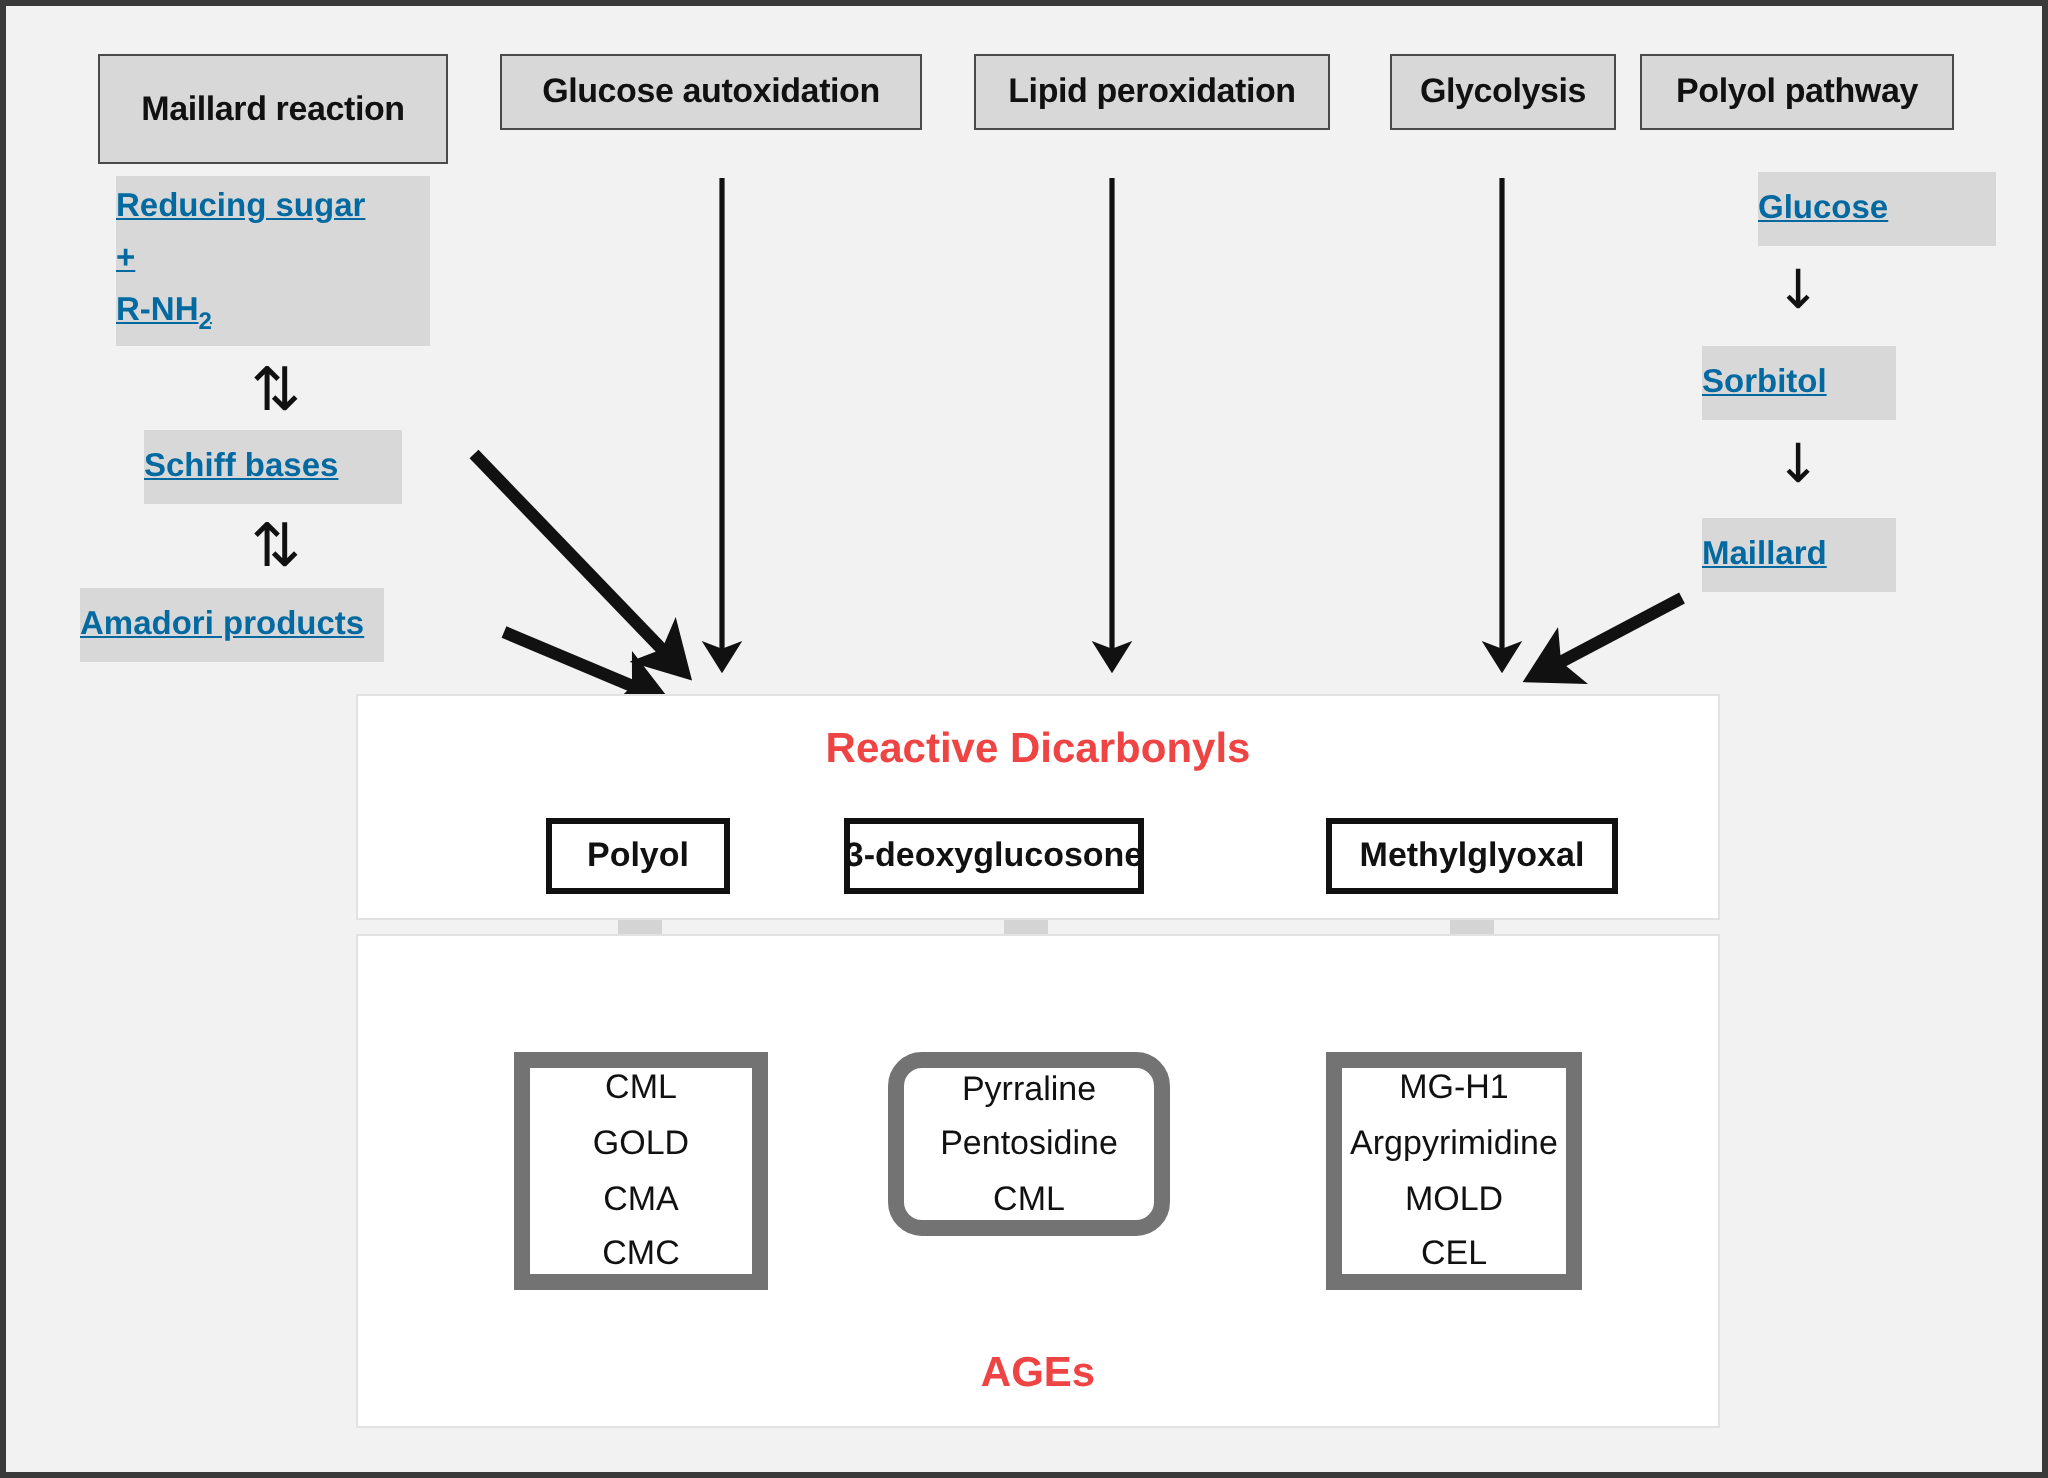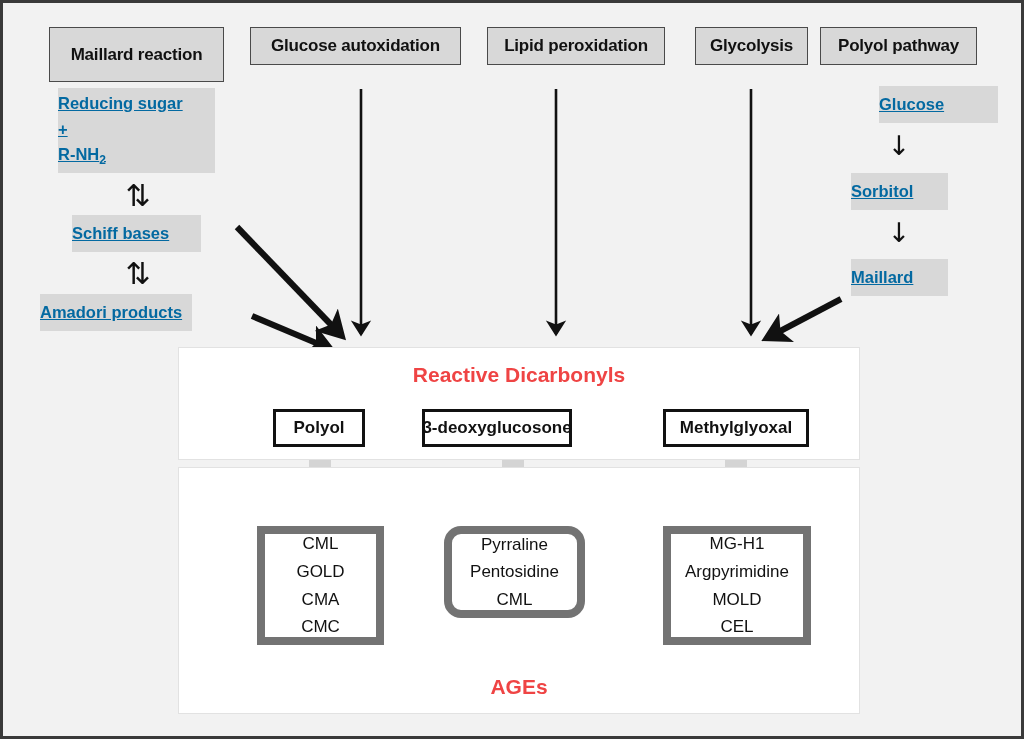--- a/index.html
+++ b/index.html
@@ -244,20 +244,20 @@
     <span class="row">CMA</span>
     <span class="row">CMC</span>
   </div>
 
   <div class="abs age-box" style="left:441px; top:523px; width:141px; height:92px;border-radius:17px;">
     <span class="row">Pyrraline</span>
     <span class="row">Pentosidine</span>
     <span class="row">CML</span>
   </div>
 
-  <div class="abs age-box" style="left:660px; top:523px; width:148px; height:119px;">
+  <div class="abs age-box" style="left:660px; top:523px; width:128px; height:119px;">
     <span class="row">MG-H1</span>
     <span class="row">Argpyrimidine</span>
     <span class="row">MOLD</span>
     <span class="row">CEL</span>
   </div>
 
 </div>
 
 </body></html>

